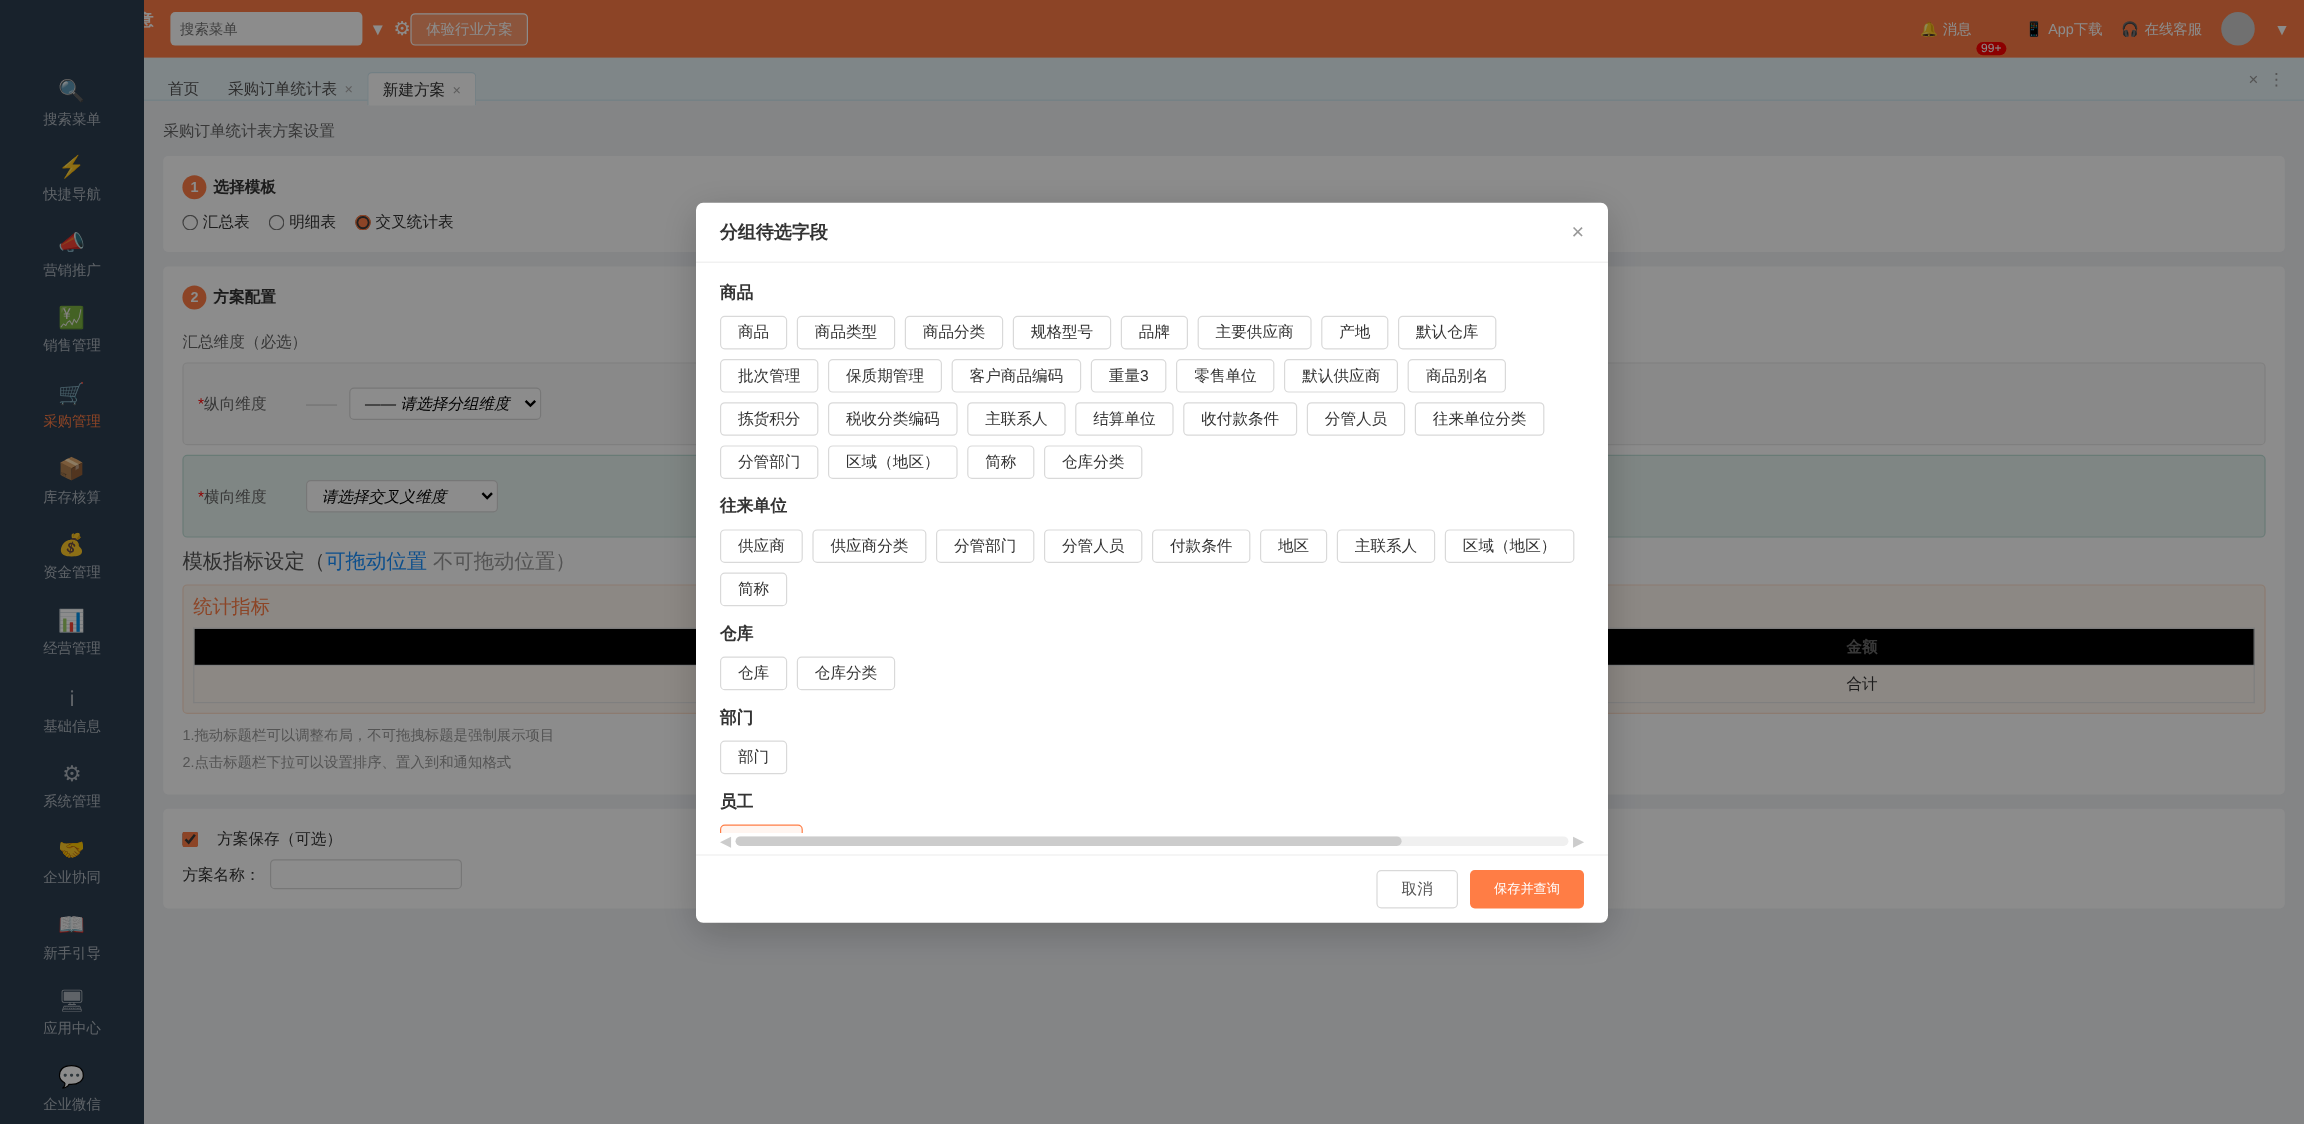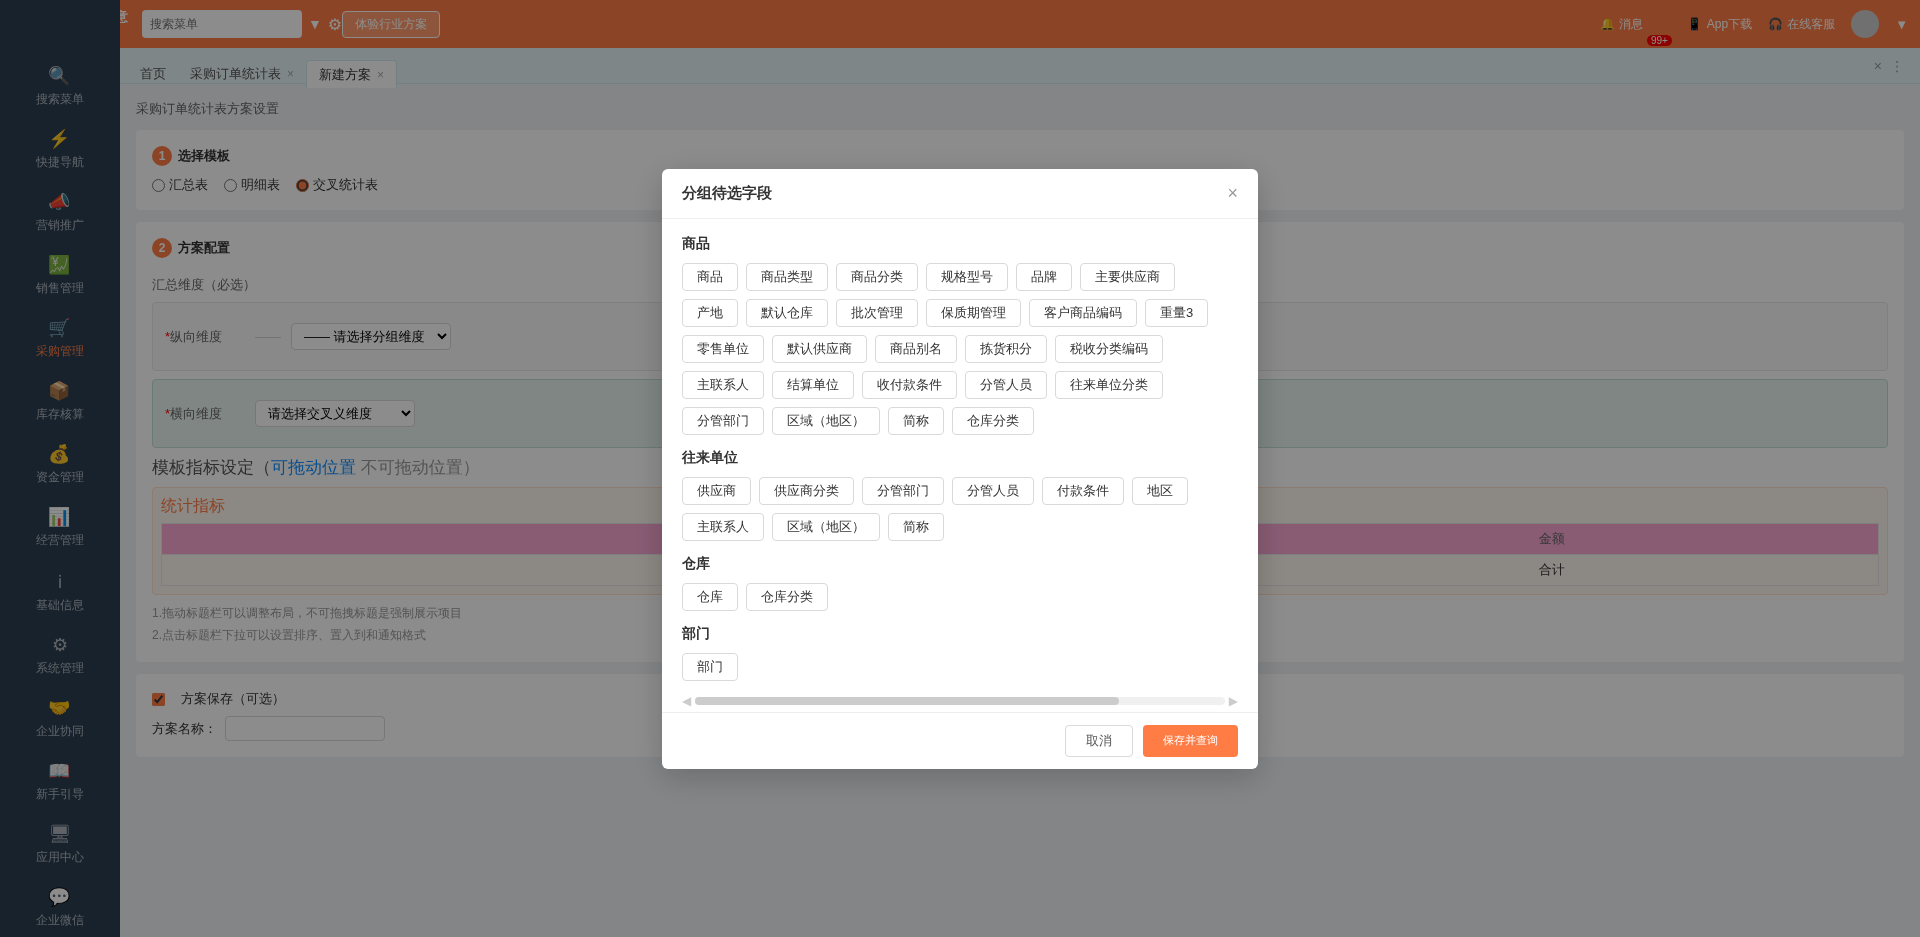--- a/index.html
+++ b/index.html
@@ -168,21 +168,21 @@
       top: 0; left: 0; right: 0; bottom: 0;
       background: rgba(0,0,0,0.45);
       z-index: 200;
       display: flex;
       align-items: center;
       justify-content: center;
     }
     .dialog {
       background: #fff;
       border-radius: 6px;
-      width: 596px;
+      width: 760px;
       max-height: 600px;
       display: flex;
       flex-direction: column;
       box-shadow: 0 8px 32px rgba(0,0,0,0.2);
     }
     .dialog-header {
       display: flex;
       align-items: center;
       justify-content: space-between;
       padding: 14px 20px;
@@ -264,36 +264,36 @@
     
     .bg-form-row {
       display: flex; align-items: center; gap: 10px;
       margin: 8px 0;
       font-size: 13px;
     }
     .bg-label { color: #666; min-width: 80px; }
     .bg-select {
       border: 1px solid #d9d9d9; border-radius: 4px;
       padding: 4px 8px; font-size: 13px;
-      min-width: 160px; background: #fff;
+      min-width: 160px; background: #fff; font-style: italic;
     }
     .required-star { color: red; }
 
     
     .stat-table {
       width: 100%;
       border-collapse: collapse;
       font-size: 13px;
     }
     .stat-table th, .stat-table td {
       border: 1px solid #e8e8e8;
       padding: 6px 10px;
       text-align: center;
     }
-    .stat-table th { background: #f9a8d4; font-weight: normal; color: #666; }
+    .stat-table th { background: #000000; font-weight: bold; color: #666; }
 
     .hint-text {
       font-size: 12px;
       color: #999;
       line-height: 1.8;
       margin-top: 8px;
     }
 
     .checkbox-row {
       display: flex; align-items: center; gap: 16px;

